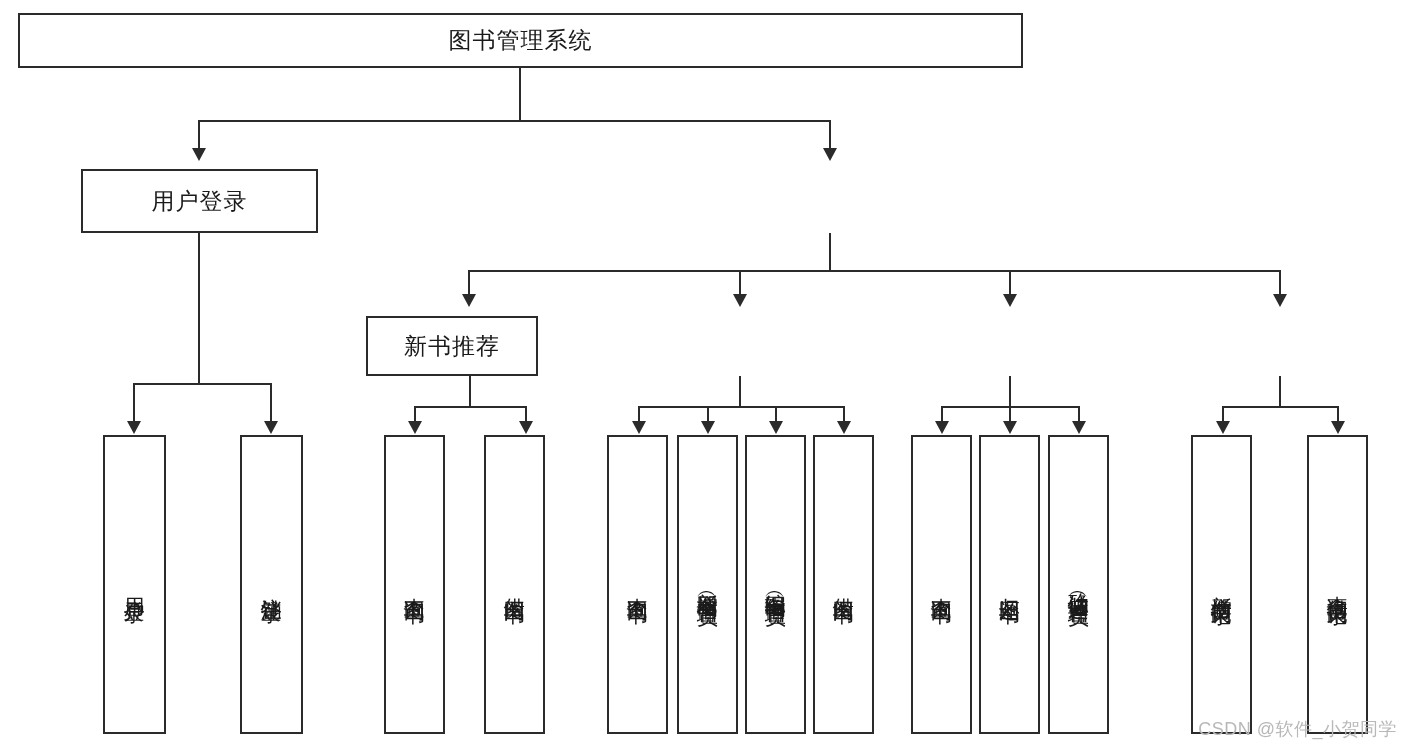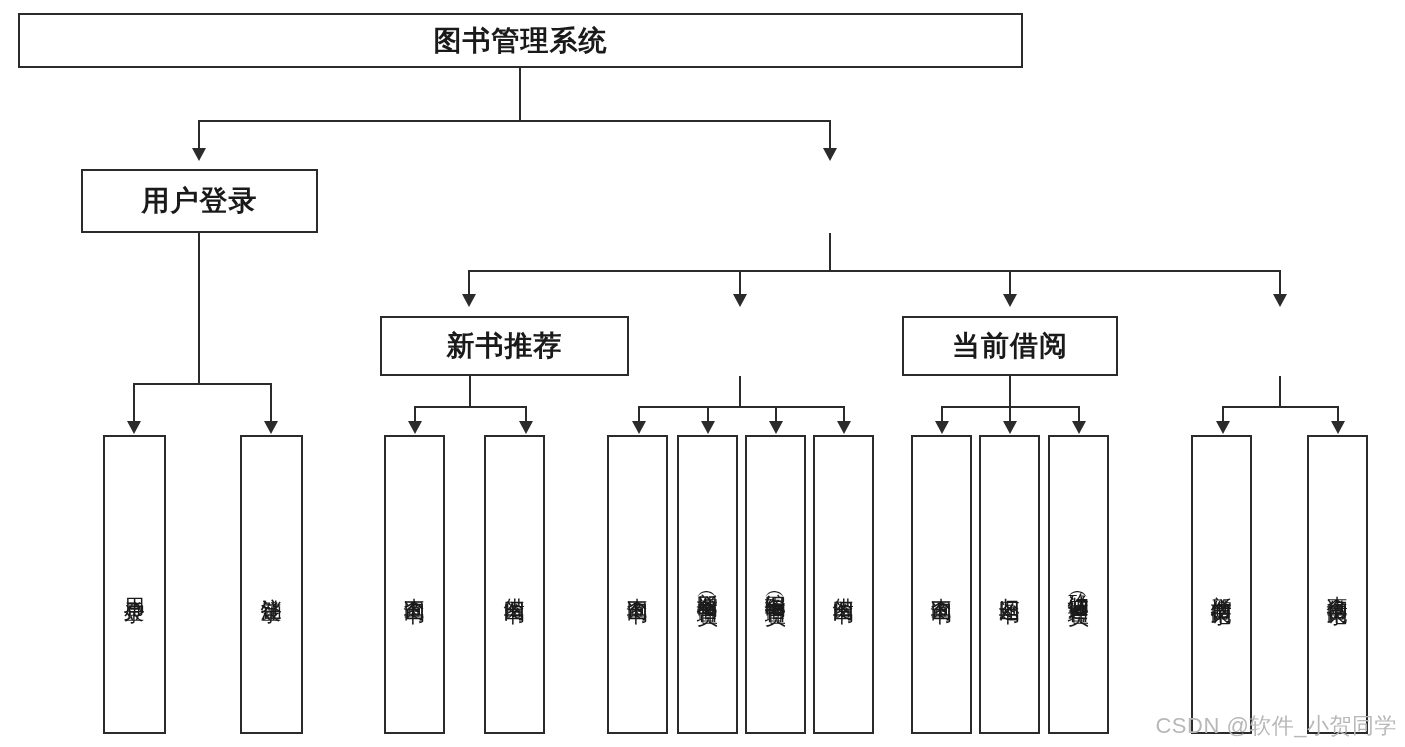--- a/index.html
+++ b/index.html
@@ -21,23 +21,22 @@
     position: absolute;
     box-sizing: border-box;
     border: 2px solid #2b2b2b;
     background: #ffffff;
     display: flex;
     align-items: center;
     justify-content: center;
     color: #1a1a1a;
   }
   .node.horiz {
-    font-size: 28px;
+    font-size: 23px;
     letter-spacing: 1px;
-    font-weight: bold;
   }
   .node.vert {
     writing-mode: vertical-rl;
     text-orientation: upright;
     font-size: 21px;
     line-height: 1.32;
     letter-spacing: 2px;
     align-items: center;
     justify-content: center;
     padding: 6px 0;
@@ -63,21 +62,21 @@
     width: 0;
     height: 0;
     border-left: 7px solid transparent;
     border-right: 7px solid transparent;
     border-top: 13px solid #2b2b2b;
   }
   .watermark {
     position: absolute;
     right: 8px;
     bottom: 6px;
-    font-size: 22px;
+    font-size: 18px;
     color: #b8b8b8;
     letter-spacing: 0.5px;
     white-space: nowrap;
   }
 </style>
 </head>
 <body>
 
 <div id="canvas">
 
@@ -110,25 +109,22 @@
   <div class="ln hline" style="left:468px; top:270px; width:812px;"></div>
   <div class="ln vline" style="left:468px; top:270px; height:25px;"></div>
   <div class="arrow" style="left:462px; top:294px;"></div>
   <div class="ln vline" style="left:739px; top:270px; height:25px;"></div>
   <div class="arrow" style="left:733px; top:294px;"></div>
   <div class="ln vline" style="left:1009px; top:270px; height:25px;"></div>
   <div class="arrow" style="left:1003px; top:294px;"></div>
   <div class="ln vline" style="left:1279px; top:270px; height:25px;"></div>
   <div class="arrow" style="left:1273px; top:294px;"></div>
 
-  <div class="node horiz" style="left:380px; top:316px; width:249px; height:60px;">
+  <div class="node horiz" style="left:366px; top:316px; width:172px; height:60px;">
     <span>新书推荐</span>
-  </div>
-  <div class="node horiz" style="left:902px; top:316px; width:216px; height:60px;">
-    <span>当前借阅</span>
   </div>
 
   <div class="ln vline" style="left:469px; top:376px; height:30px;"></div>
   <div class="ln hline" style="left:414px; top:406px; width:113px;"></div>
   <div class="ln vline" style="left:414px; top:406px; height:16px;"></div>
   <div class="arrow" style="left:408px; top:421px;"></div>
   <div class="ln vline" style="left:525px; top:406px; height:16px;"></div>
   <div class="arrow" style="left:519px; top:421px;"></div>
 
   <div class="ln vline" style="left:739px; top:376px; height:30px;"></div>

